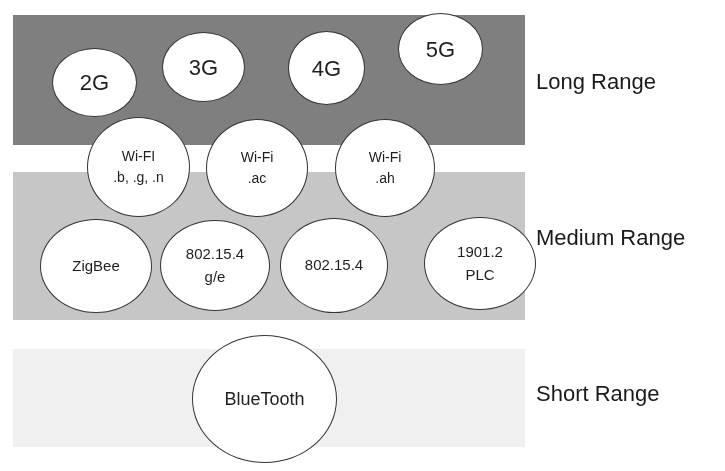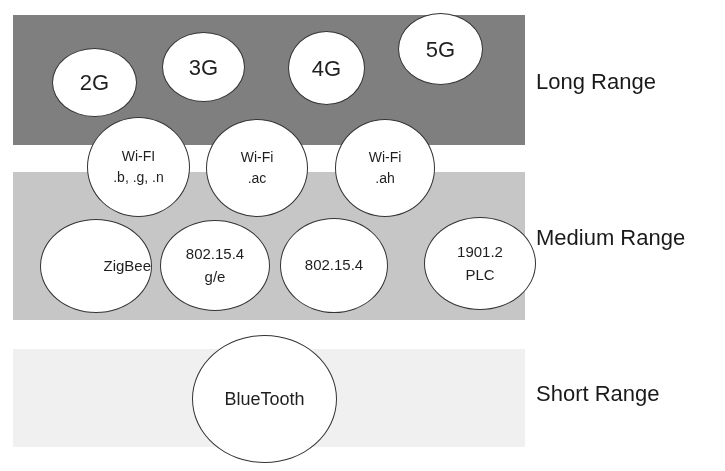--- a/index.html
+++ b/index.html
@@ -52,21 +52,21 @@
   .n-3g { left: 162px; top: 32px; width: 83px; height: 70px; }
   .n-4g { left: 288px; top: 31px; width: 77px; height: 74px; }
   .n-5g { left: 398px; top: 13px; width: 85px; height: 72px; }
 
   
   .n-wifi-bgn { left: 87px;  top: 117px; width: 103px; height: 100px; }
   .n-wifi-ac  { left: 206px; top: 119px; width: 102px; height: 98px; }
   .n-wifi-ah  { left: 335px; top: 119px; width: 100px; height: 98px; }
 
   
-  .n-zigbee { left: 40px;  top: 219px; width: 112px; height: 94px; align-items: flex-end; }
+  .n-zigbee { left: 40px;  top: 219px; width: 112px; height: 94px; }
   .n-ge     { left: 160px; top: 220px; width: 110px; height: 91px; }
   .n-154    { left: 280px; top: 218px; width: 108px; height: 95px; }
   .n-plc    { left: 424px; top: 217px; width: 112px; height: 93px; }
 
   
   .n-bt { left: 192px; top: 335px; width: 145px; height: 128px; justify-content: center; }
 </style>
 </head>
 <body>
 

